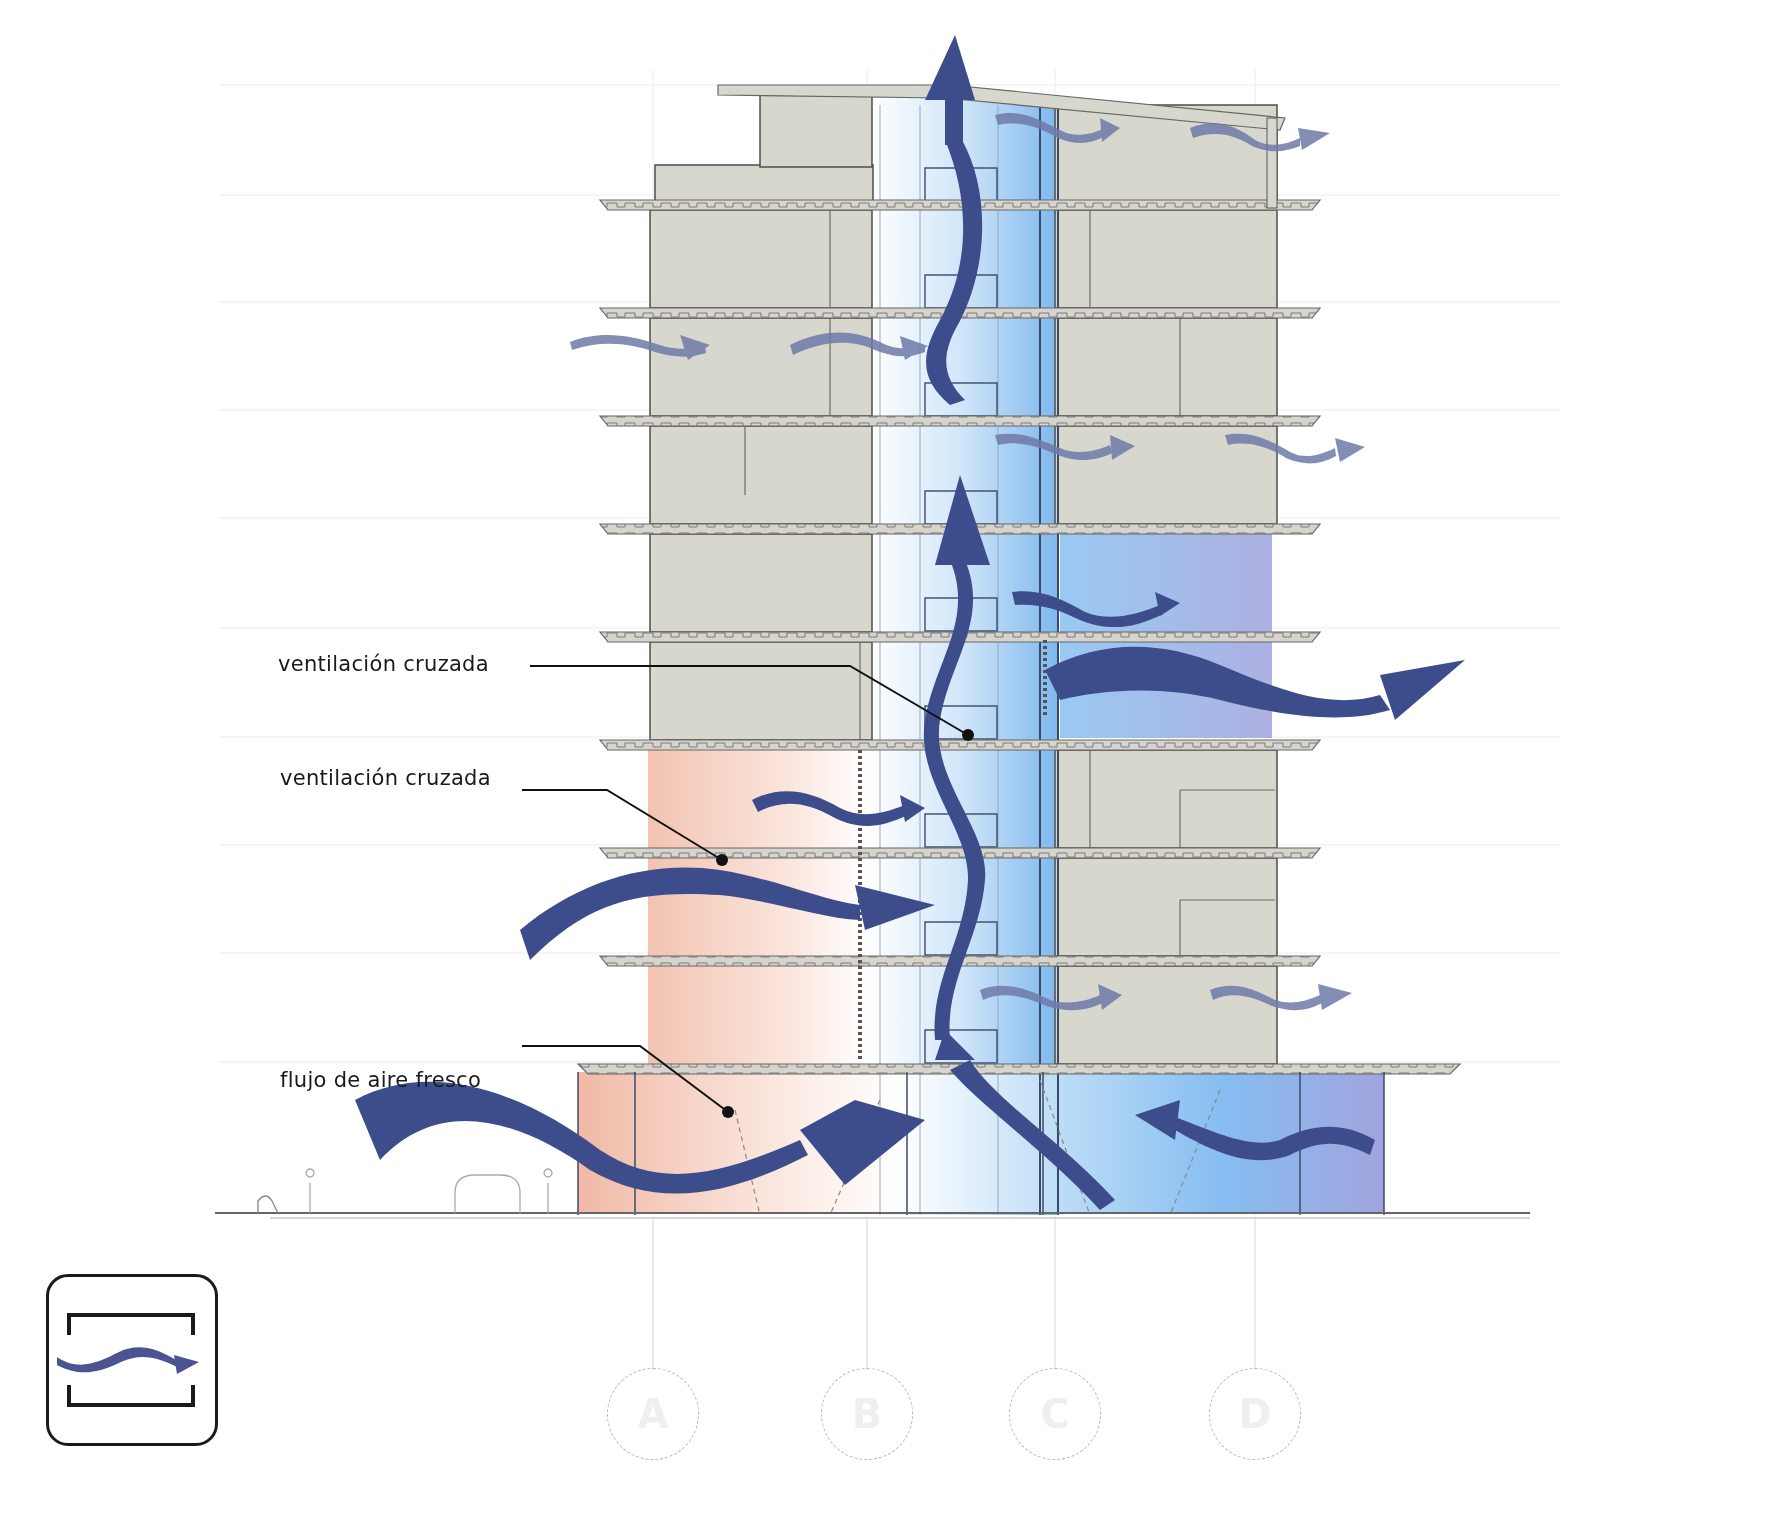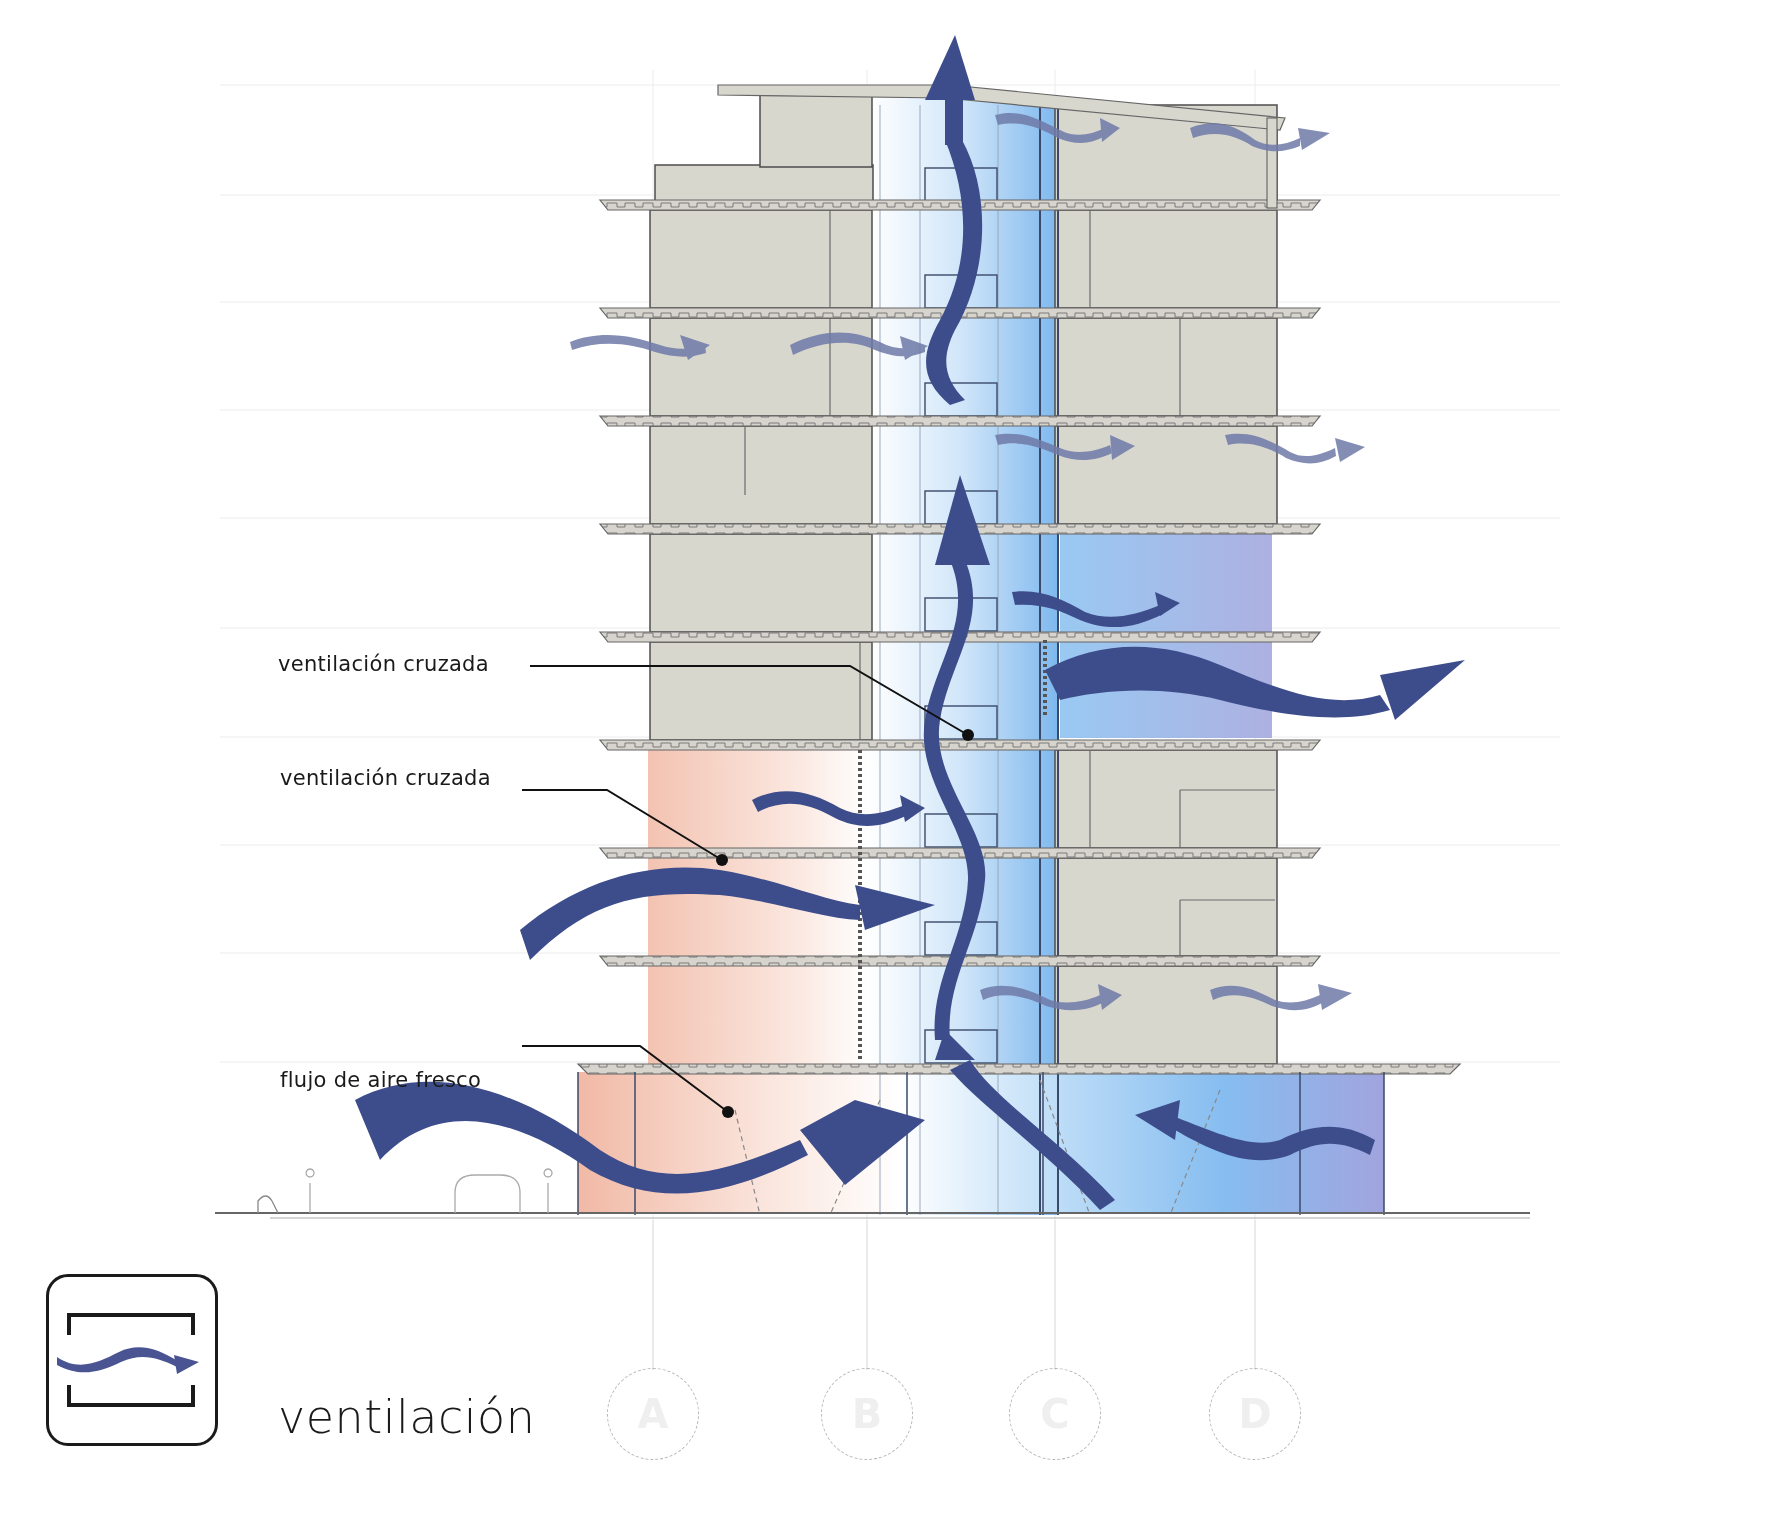--- a/index.html
+++ b/index.html
@@ -253,15 +253,14 @@
 
 
 <div class="legend-icon">
   <svg width="166" height="166" viewBox="0 0 166 166">
     <path d="M20 58 V38 H144 V58" fill="none" stroke="#1a1a1a" stroke-width="4"></path>
     <path d="M20 108 V128 H144 V108" fill="none" stroke="#1a1a1a" stroke-width="4"></path>
     <path d="M8 80 C 30 95, 50 85, 70 75 C 90 65, 110 72, 130 85 L 128 90 C 108 80, 92 76, 72 85 C 50 96, 30 100, 8 88 Z" fill="#4a5492"></path>
     <polygon points="125,78 150,85 128,97" fill="#4a5492"></polygon>
   </svg>
 </div>
-<div class="title" style="left:278px; top:1390px;">ventilación</div>
 
 </div>
 
 </body></html>

